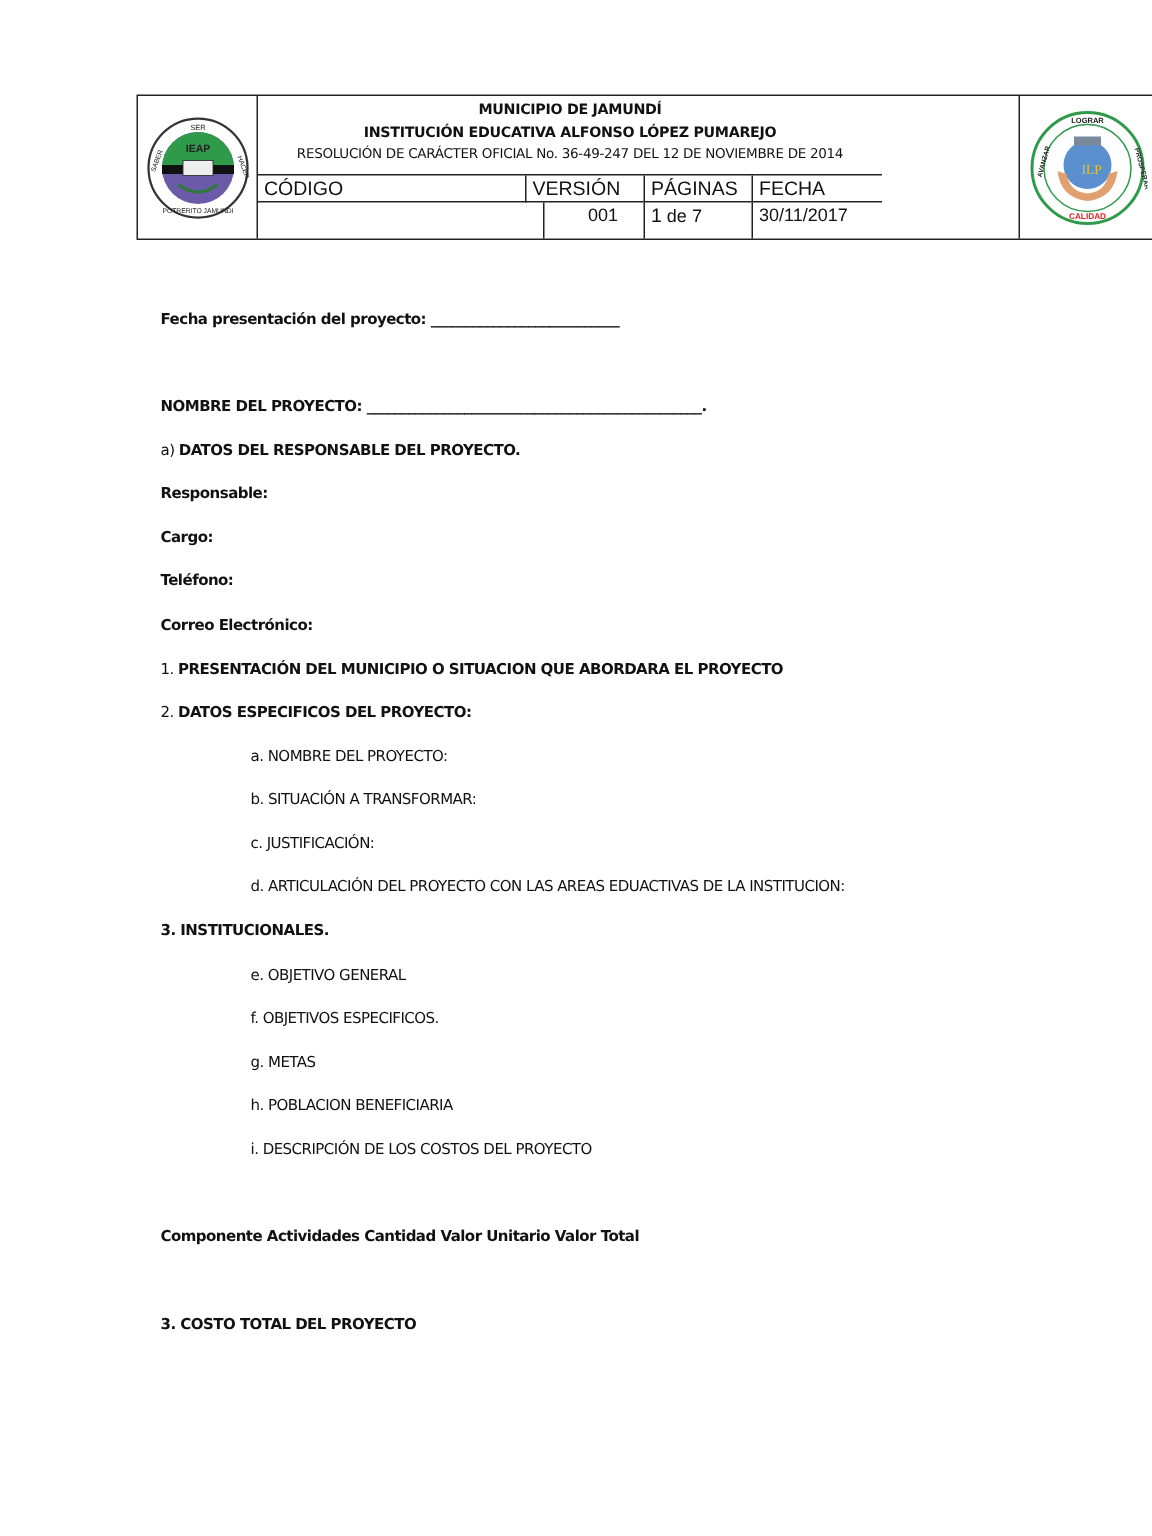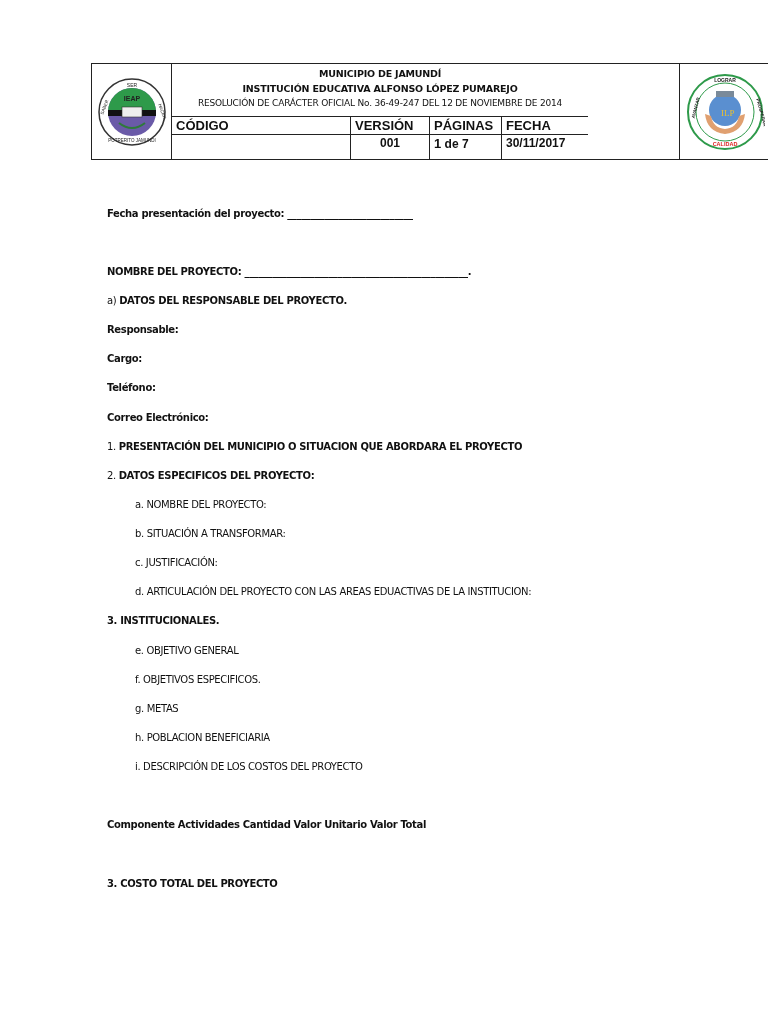--- a/index.html
+++ b/index.html
@@ -21,37 +21,37 @@
   .title-block {
     position: absolute; left: 0; top: 0; width: 416px; height: 53px;
     text-align: center; font-family: "DejaVu Sans", sans-serif;
     border-bottom: 1px solid #222; box-sizing: border-box;
   }
   .t1 { font-size: 9.5px; font-weight: bold; margin-top: 4px; letter-spacing: -0.2px; }
   .t2 { font-size: 9.5px; font-weight: bold; margin-top: 4px; letter-spacing: -0.2px; }
   .t3 { font-size: 9px; margin-top: 4px; letter-spacing: -0.2px; }
   .grid { position: absolute; left: 0; top: 53px; width: 416px; height: 42px; }
   .gcell {
-    position: absolute; box-sizing: border-box; font-weight: bold;
+    position: absolute; box-sizing: border-box; font-weight: normal;
     font-family: "Liberation Sans", sans-serif; padding-left: 4px;
   }
   .hrow { top: 0; height: 18px; font-size: 13px; line-height: 18px; border-bottom: 1px solid #222; }
   .drow { top: 18px; height: 24px; font-size: 12px; line-height: 17px; }
   .c1 { left: 0; width: 178px; }
   .c2 { left: 178px; width: 79px; border-left: 1px solid #222; }
   .c3 { left: 257px; width: 72px; border-left: 1px solid #222; }
   .c4 { left: 329px; width: 87px; border-left: 1px solid #222; }
-  .center { text-align: center; padding-left: 0; }
+  .center { text-align: center; padding-left: 0; margin-left: 12px; }
   .pg-num { font-size: 13px; }
 
   .line {
     position: absolute; left: 107px; font-family: "DejaVu Sans", sans-serif;
     font-size: 10px; letter-spacing: -0.35px; white-space: nowrap;
   }
-  .indent { left: 135px; }
+  .indent { left: 167px; }
   .b { font-weight: bold; }
   .n { font-weight: normal; }
 </style>
 </head>
 <body>
 
 <div class="header-table">
   <div class="logo-cell logo-left">
     <svg width="70" height="70" viewBox="0 0 70 70">
       <circle cx="35" cy="35" r="33" fill="#fff" stroke="#333" stroke-width="1.5"></circle>

